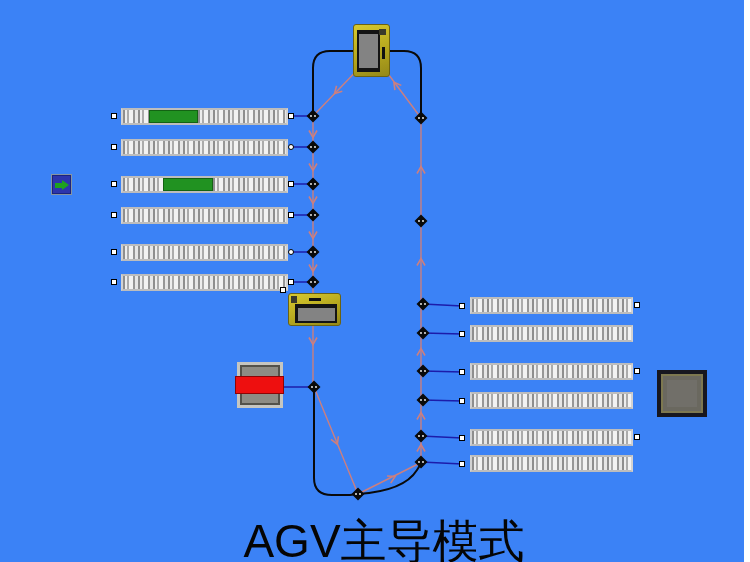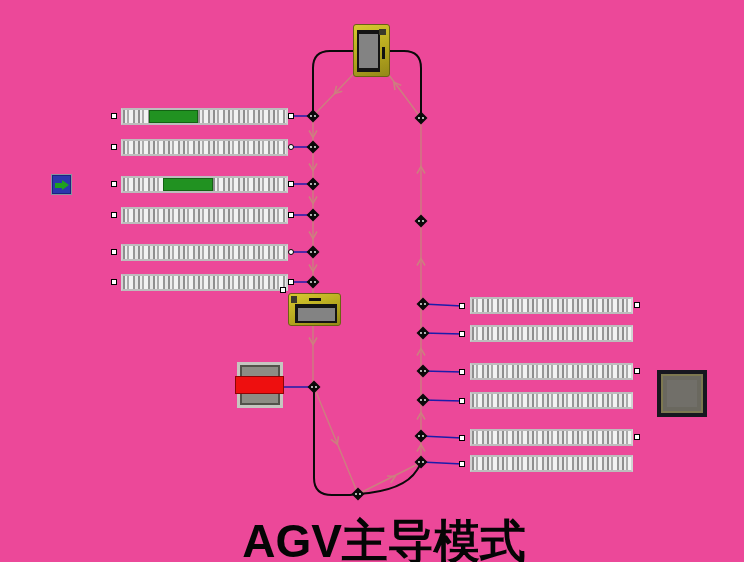--- a/index.html
+++ b/index.html
@@ -37,21 +37,21 @@
                      border-top:5.5px solid transparent; border-bottom:5.5px solid transparent;
                      border-left:7px solid #1ea11e; }
 
   .title { position:absolute; left:0; top:516px; width:768px; text-align:center;
            font-size:46px; line-height:1.1; color:#050505; white-space:nowrap; }
   .edge-right { position:absolute; top:0; width:6px; height:562px; background:#ffffff; }
 </style>
 </head>
 <body>
 
-<div class="canvas" id="cv" style="background: #ec4899; font-weight: bold;">
+<div class="canvas" id="cv" style="background: #3b82f6;">
   <svg class="net" id="net" width="750" height="562">
       <path d="M313,116 L313,68 Q313,51 330,51 L404,51 Q421,51 421,68 L421,118" stroke="#0a0a0a" stroke-width="2" fill="none"></path>
       <path d="M314,387 L314,478 Q314,495 332,495 L350,495 L358,494 Q404,491 417,470 L422,462" stroke="#0a0a0a" stroke-width="2" fill="none"></path>
       <path d="M313,116 L313,387" stroke="#cc7f7f" stroke-width="1.4" fill="none"></path>
       <path d="M421,118 L421,462" stroke="#cc7f7f" stroke-width="1.4" fill="none"></path>
       <path d="M313,116 L368,59" stroke="#cc7f7f" stroke-width="1.4" fill="none"></path>
       <path d="M421,118 L377,59" stroke="#cc7f7f" stroke-width="1.4" fill="none"></path>
       <path d="M314,387 L358,494" stroke="#cc7f7f" stroke-width="1.4" fill="none"></path>
       <path d="M358,494 L422,462" stroke="#cc7f7f" stroke-width="1.4" fill="none"></path>
       <line x1="291" y1="116" x2="313" y2="116" stroke="#1c1caa" stroke-width="1.5"></line>

